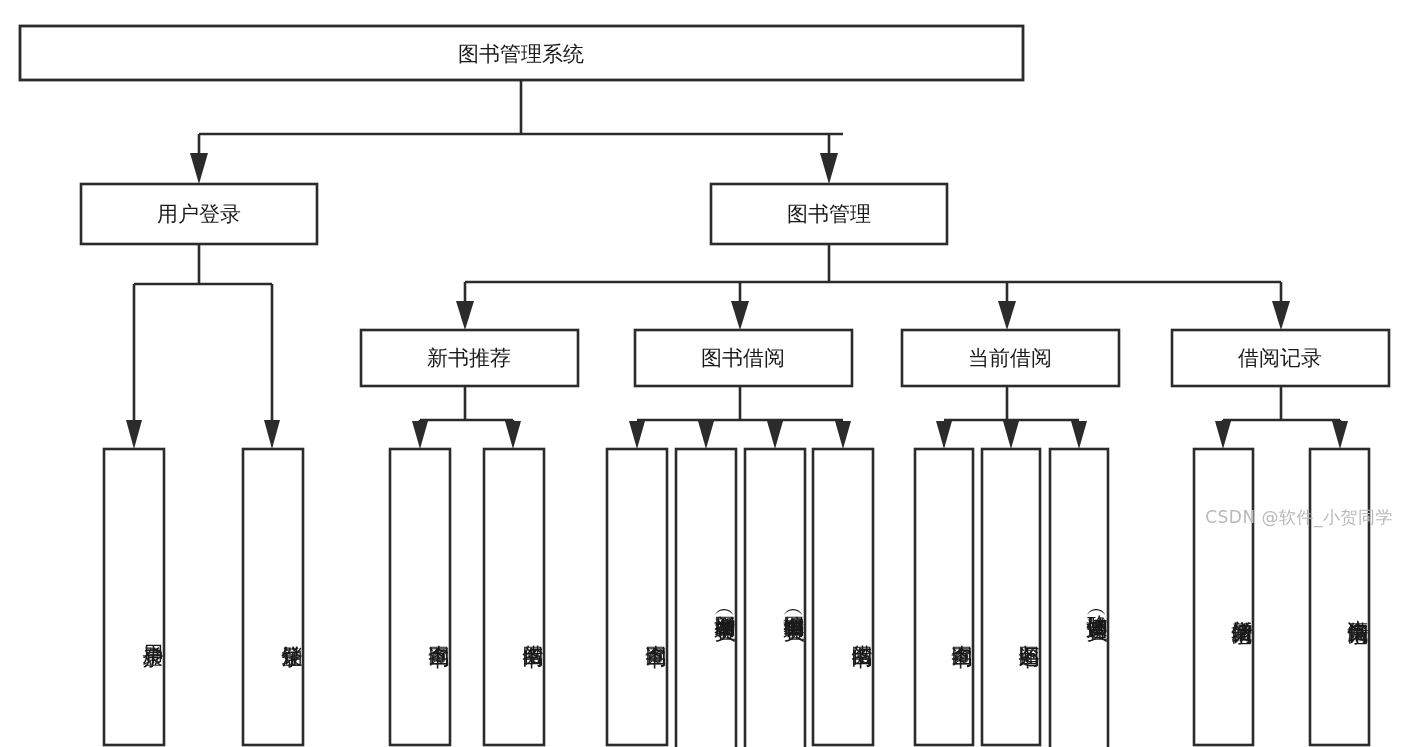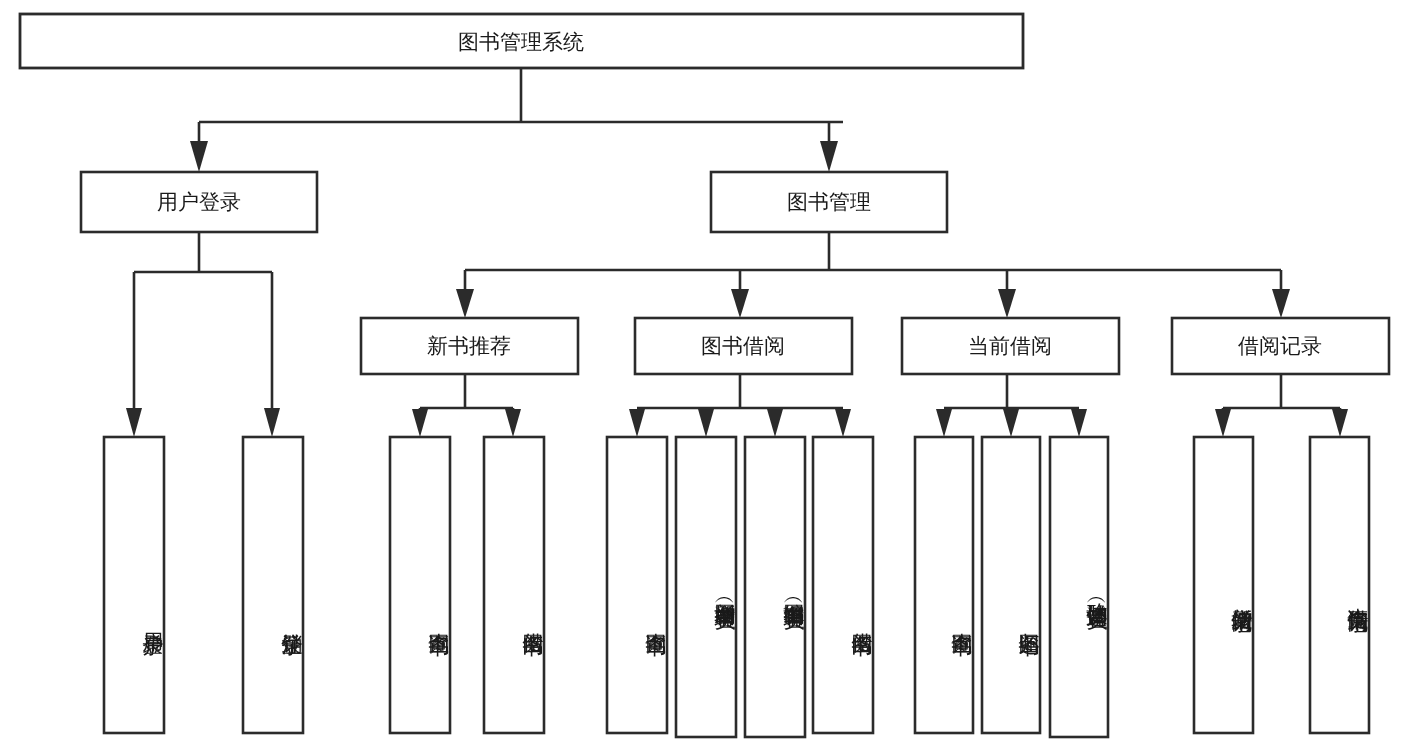--- a/index.html
+++ b/index.html
@@ -10,21 +10,21 @@
   body {
     width: 1405px;
     height: 747px;
     font-family: "DejaVu Sans", "Liberation Sans", sans-serif;
     position: relative;
     overflow: hidden;
   }
   #diagram-root {
     position: absolute;
     left: 0;
-    top: 0;
+    top: 12px;
     width: 1405px;
     height: 523px;
   }
   svg.flow {
     display: block;
     width: 1405px;
     height: 747px;
     background: #ffffff;
   }
   .node-rect {
@@ -216,14 +216,15 @@
   <div class="vlabel-wrap" style="left:745px; top:444px; width:60px; height:292px;">编辑图书（管理员）</div>
   <div class="vlabel-wrap" style="left:813px; top:503px; width:60px; height:230px;">借阅图书</div>
 
   <div class="vlabel-wrap" style="left:915px; top:503px; width:58px; height:230px;">查询图书</div>
   <div class="vlabel-wrap" style="left:982px; top:503px; width:58px; height:230px;">归还图书</div>
   <div class="vlabel-wrap" style="left:1050px; top:444px; width:58px; height:292px;">确认归还（管理员）</div>
 
   <div class="vlabel-wrap" style="left:1194px; top:455px; width:59px; height:278px;">新增借阅记录</div>
   <div class="vlabel-wrap" style="left:1310px; top:455px; width:59px; height:278px;">查询借阅记录</div>
 
+  <div class="watermark">CSDN @软件_小贺同学</div>
 
 </div>
 
 </body></html>

